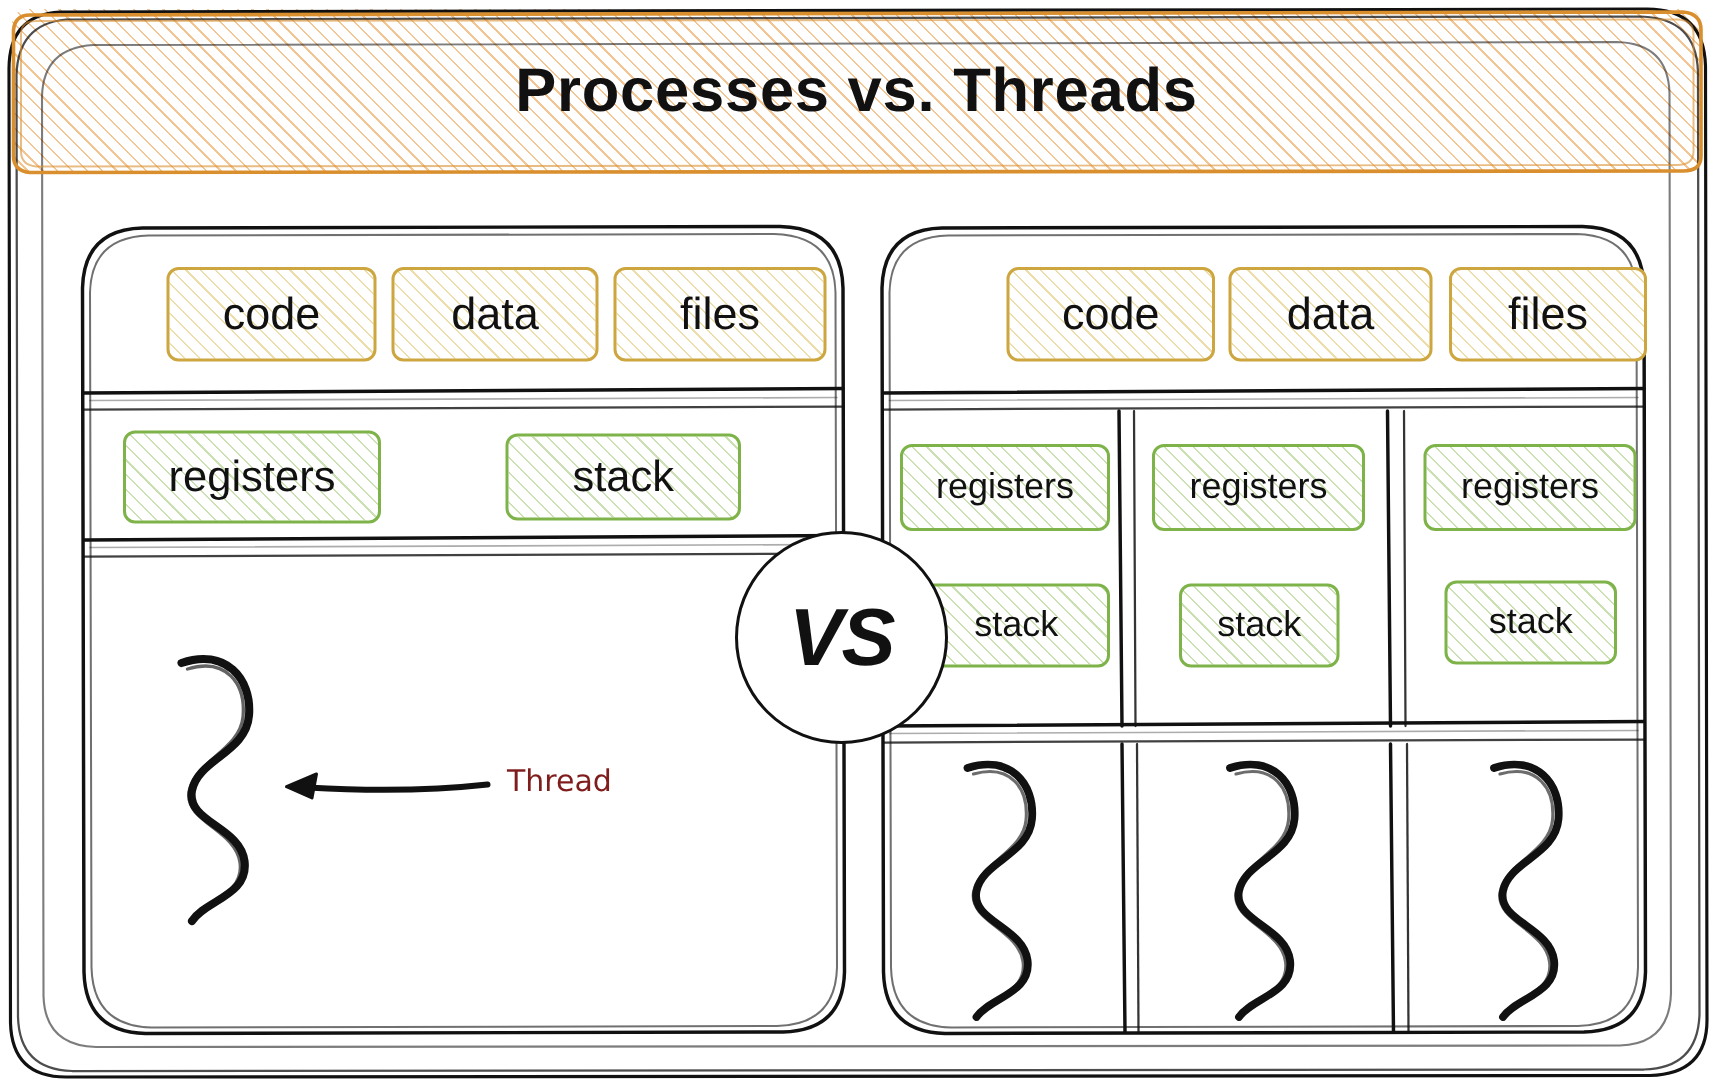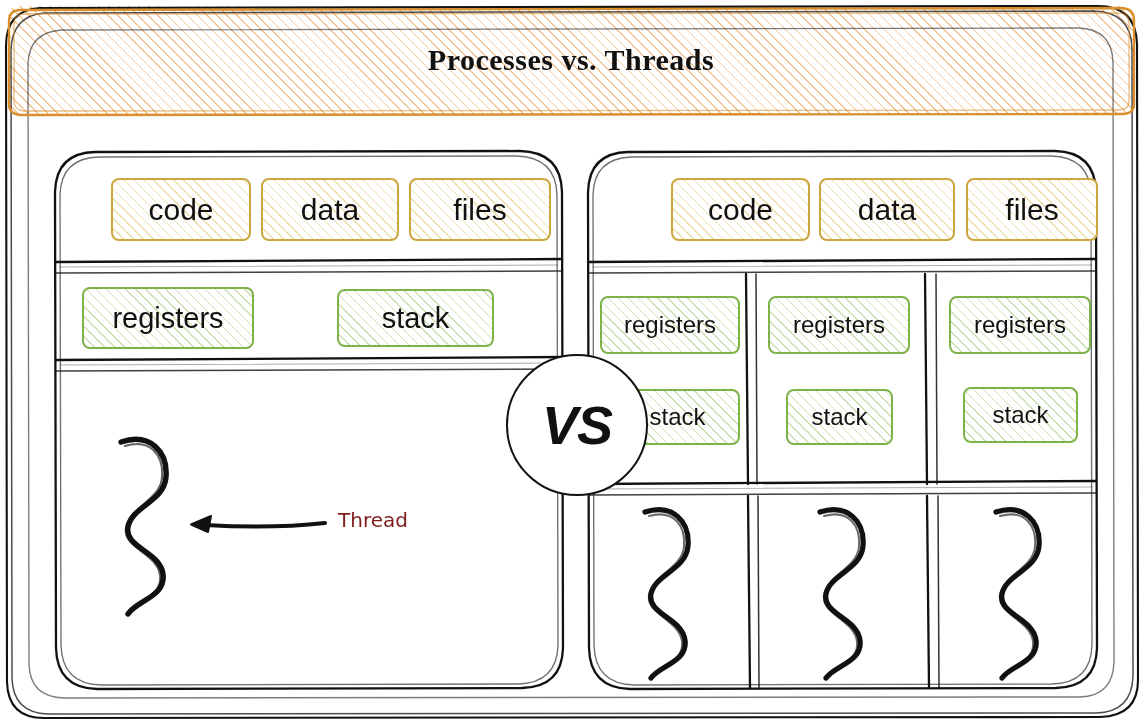--- a/index.html
+++ b/index.html
@@ -71,22 +71,22 @@
   }
   #title-text {
     position: absolute;
     left: 8px;
     top: 6px;
     width: 1126px;
     height: 108px;
     display: flex;
     align-items: center;
     justify-content: center;
-    font-family: Liberation Serif, serif;
-    font-size: 30px;
+    font-family: Liberation Sans, sans-serif;
+    font-size: 41px;
     font-weight: 700;
     letter-spacing: 0.5px;
     color: #111111;
     white-space: nowrap;
   }
 
   
   .sk-box {
     position: absolute;
     display: flex;
@@ -104,21 +104,21 @@
     border: 2.2px solid #cda640;
     margin-left: 40px;
   }
   .sk-box.green {
     border: 2.2px solid #7eb34a;
   }
 
   
   #vs-badge {
     position: absolute;
-    left: 506px;
+    left: 490px;
     top: 354px;
     width: 138px;
     height: 138px;
     border-radius: 50%;
     background: #ffffff;
     border: 2.4px solid #111111;
     display: flex;
     align-items: center;
     justify-content: center;
     z-index: 30;

